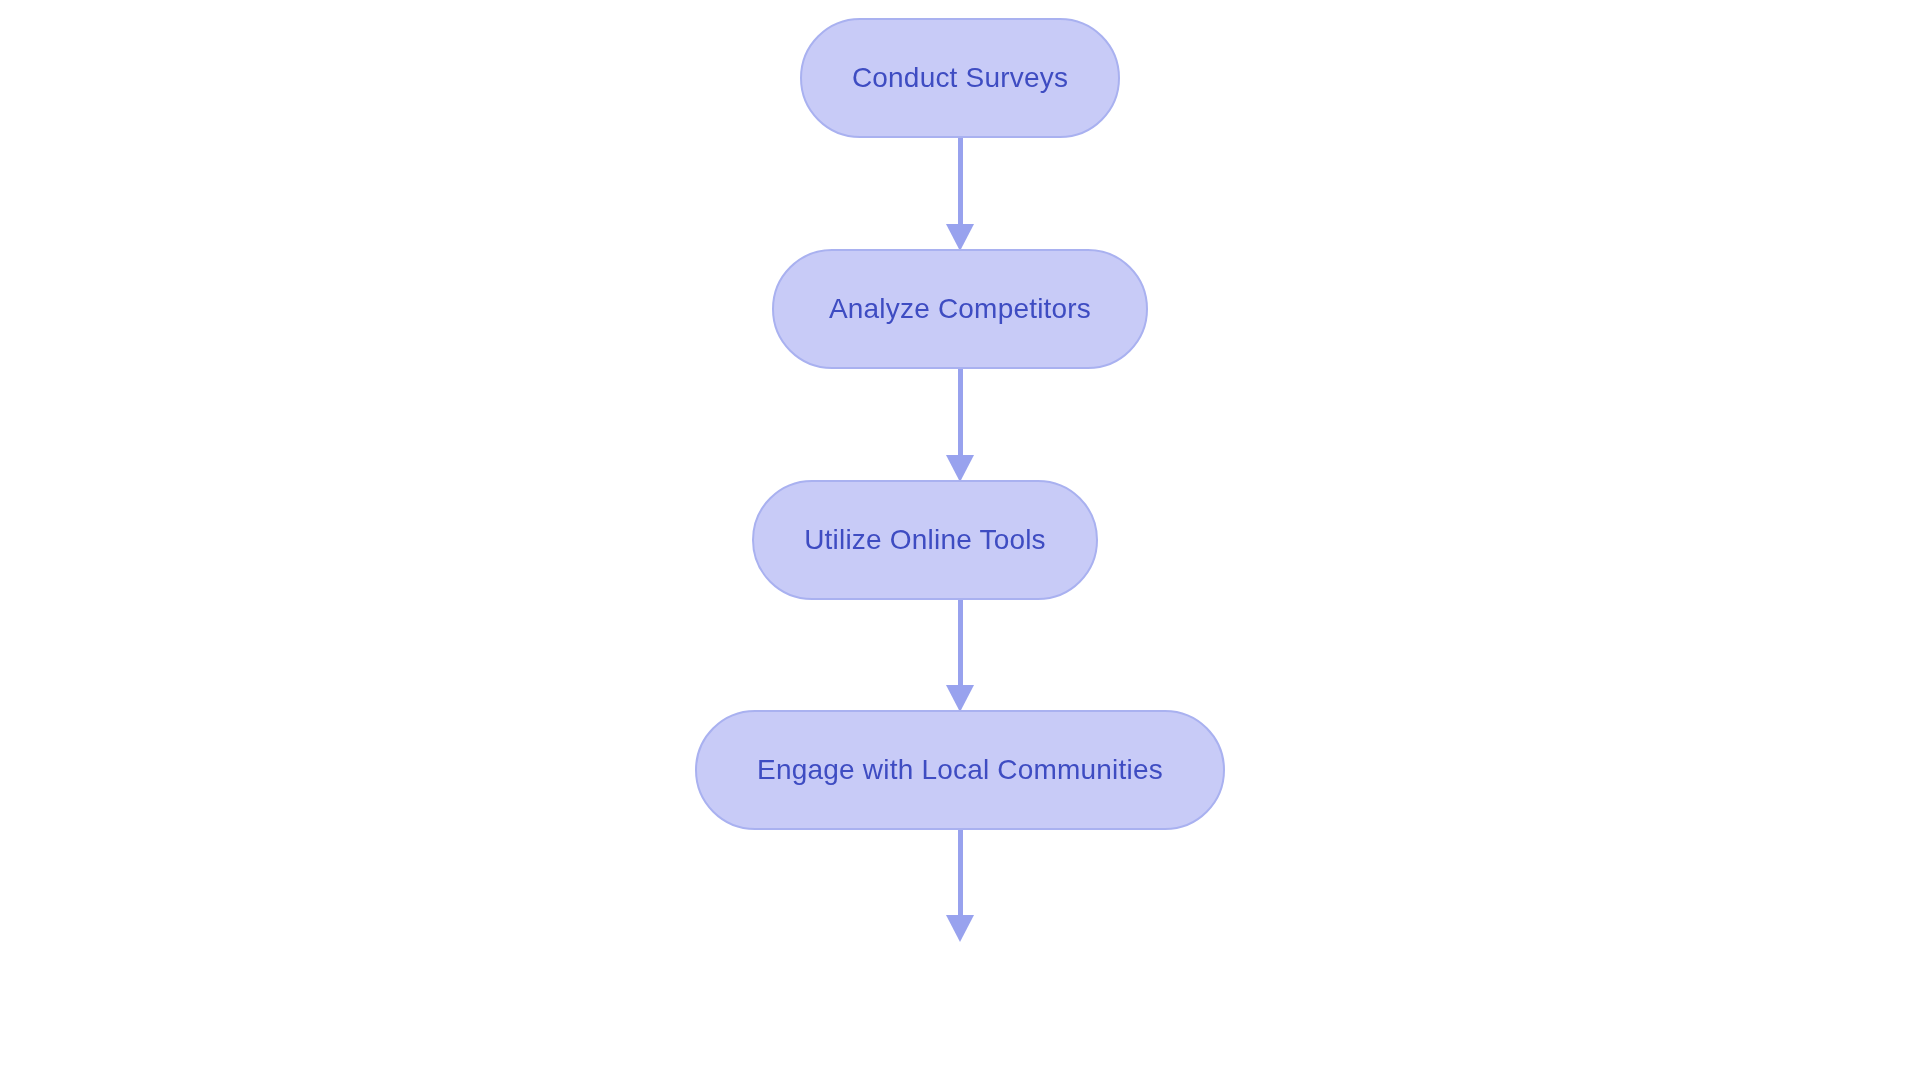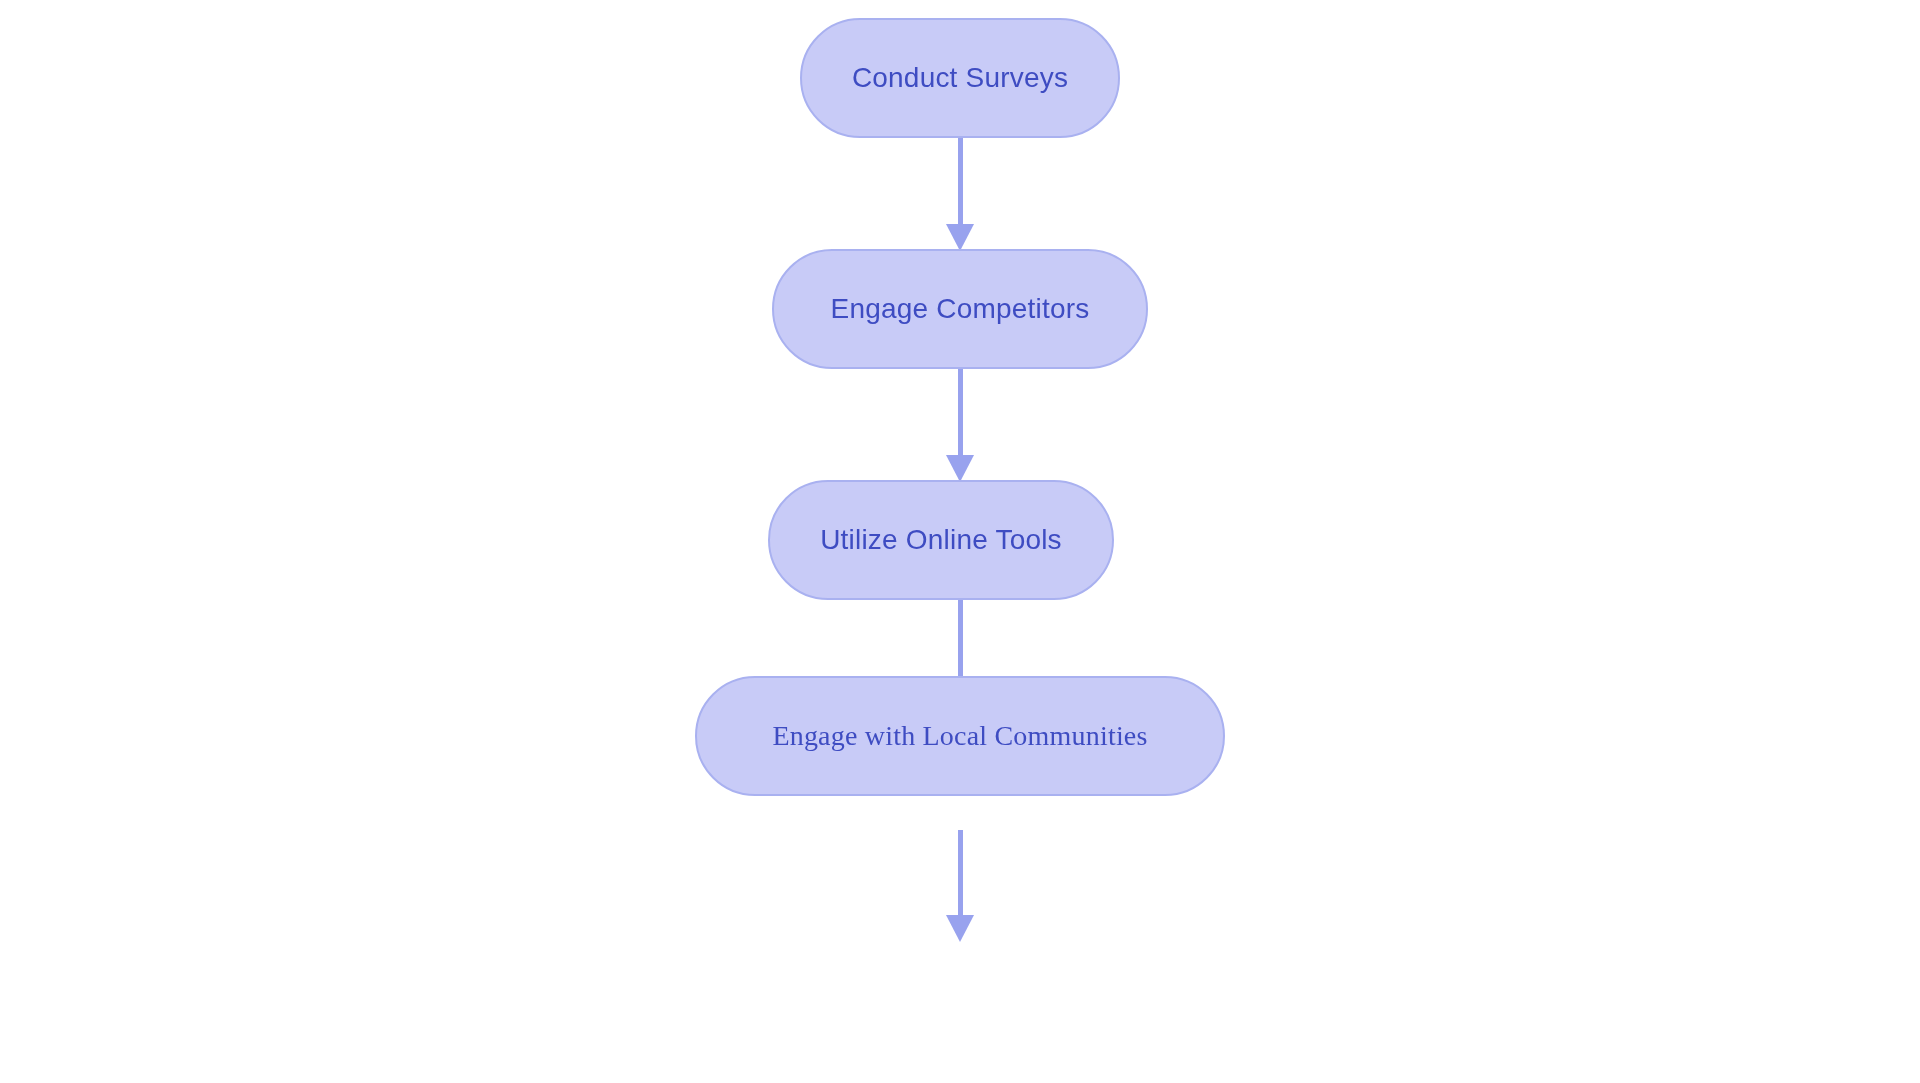--- a/index.html
+++ b/index.html
@@ -28,22 +28,22 @@
     display: flex;
     align-items: center;
     justify-content: center;
     color: var(--node-text, #3e4cc2);
     font-size: 28px;
     letter-spacing: 0.2px;
     white-space: nowrap;
   }
   .node-1 { left: 800px; top: 18px;  width: 320px; }
   .node-2 { left: 772px; top: 249px; width: 376px; }
-  .node-3 { left: 768px; top: 480px; width: 346px; }
-  .node-4 { left: 695px; top: 676px; width: 530px; font-family: Liberation Serif, serif; }
+  .node-3 { left: 752px; top: 480px; width: 346px; }
+  .node-4 { left: 695px; top: 710px; width: 530px; }
   .node-5 { left: 738px; top: 940px; width: 445px; }
 
   .flow-arrow {
     position: absolute;
     left: 946px;   
     width: 28px;
   }
   .arrow-1 { top: 138px; height: 113px; }
   .arrow-2 { top: 369px; height: 113px; }
   .arrow-3 { top: 600px; height: 112px; }
@@ -76,21 +76,21 @@
   <div class="flow-node node-1">
     <span>Conduct Surveys</span>
   </div>
 
   <div class="flow-arrow arrow-1">
     <div class="arrow-line"></div>
     <div class="arrow-head"></div>
   </div>
 
   <div class="flow-node node-2">
-    <span>Engage Competitors</span>
+    <span>Analyze Competitors</span>
   </div>
 
   <div class="flow-arrow arrow-2">
     <div class="arrow-line"></div>
     <div class="arrow-head"></div>
   </div>
 
   <div class="flow-node node-3">
     <span>Utilize Online Tools</span>
   </div>

